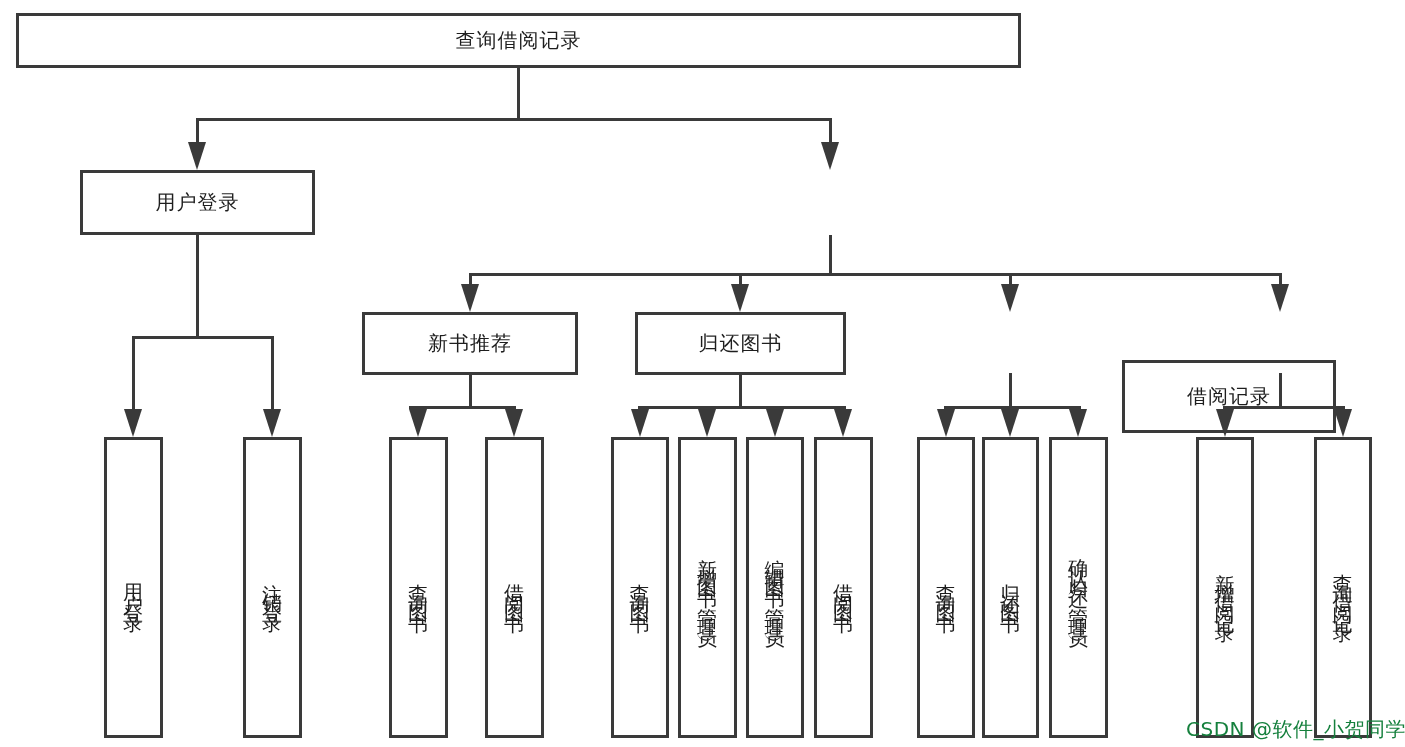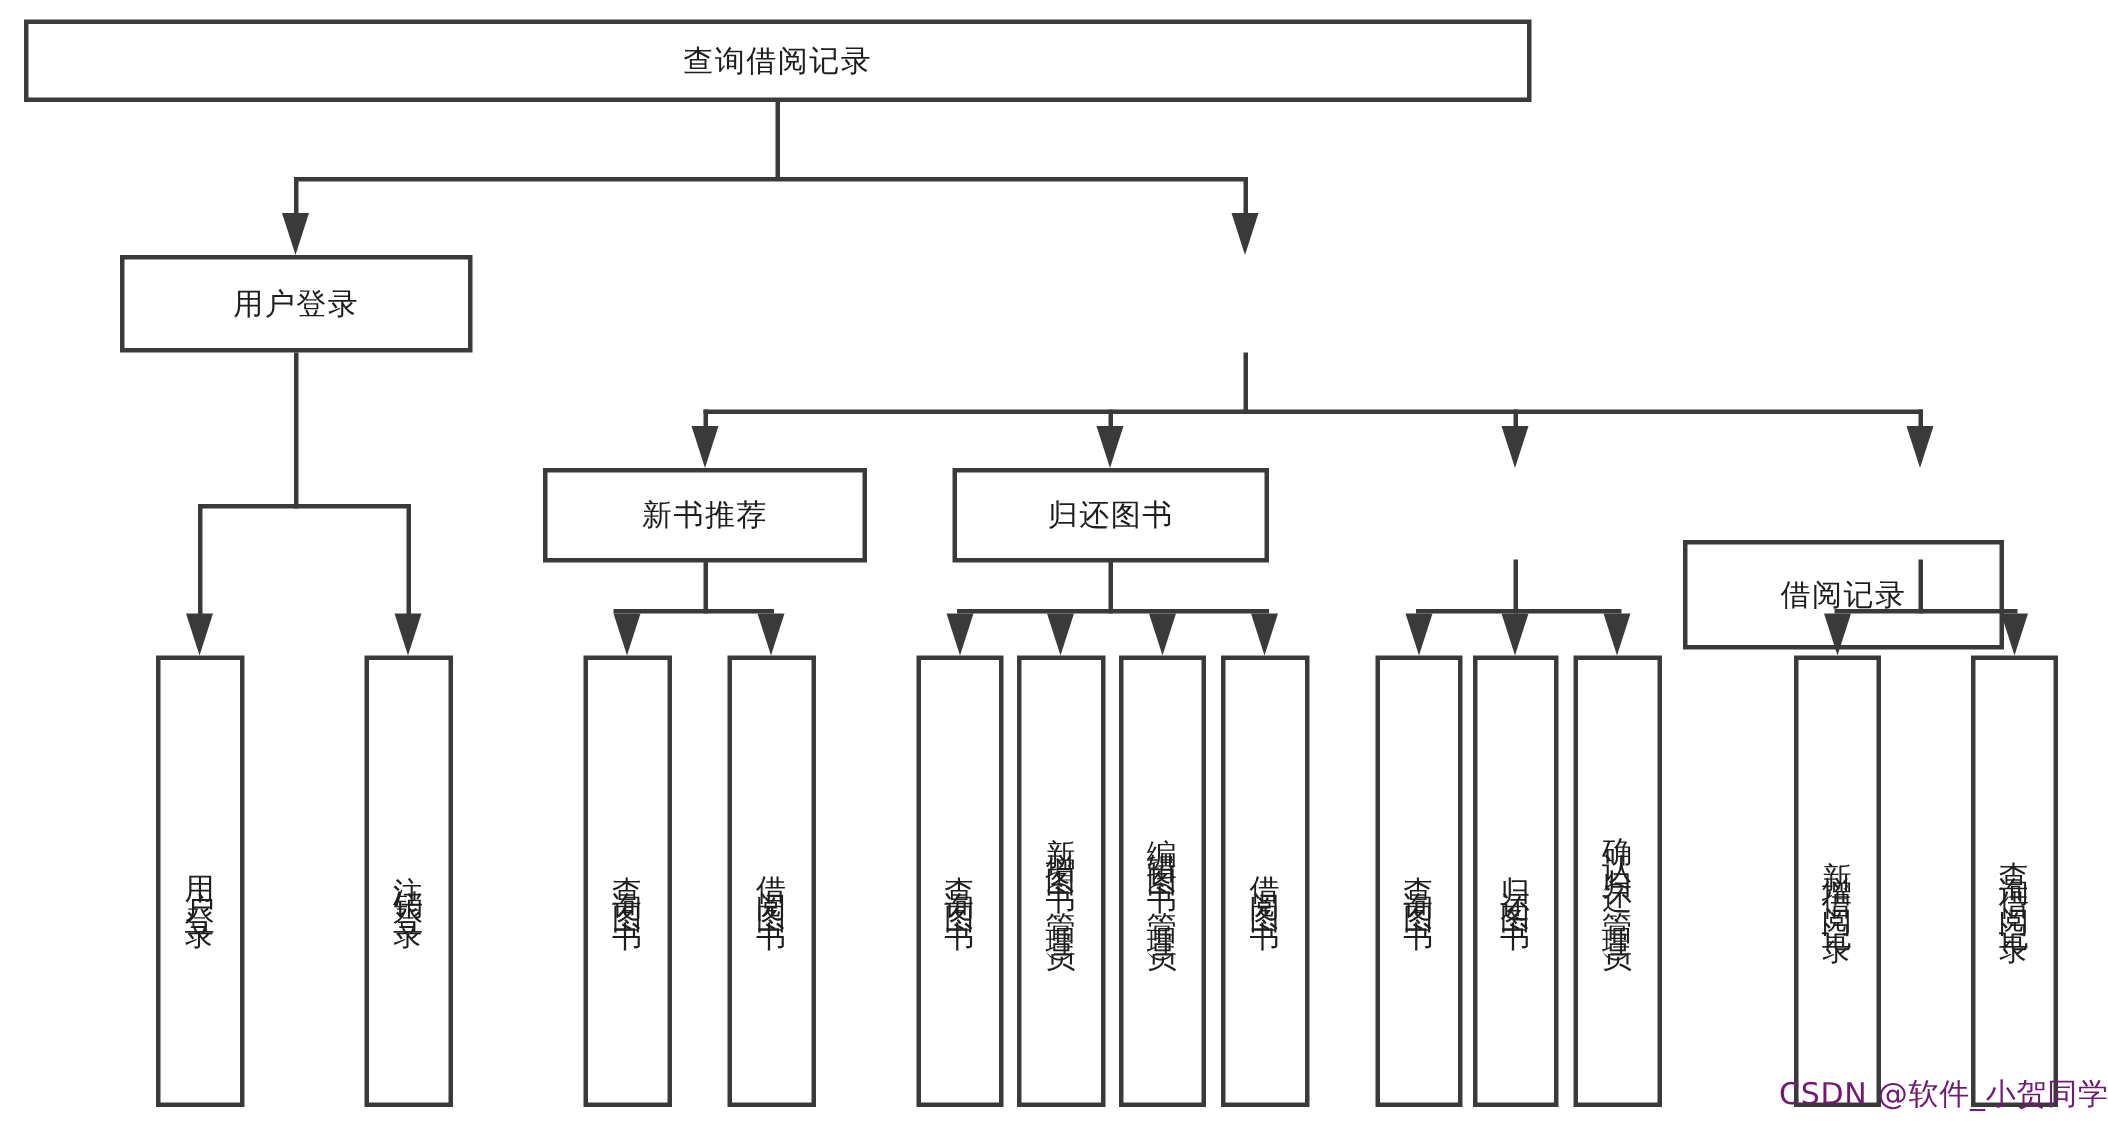--- a/index.html
+++ b/index.html
@@ -38,21 +38,21 @@
     width: 0; height: 0;
     border-left: 9px solid transparent;
     border-right: 9px solid transparent;
     border-top: 28px solid #3a3a3a;
   }
   .watermark {
     position: absolute;
     left: 1186px;
     top: 716px;
     font-size: 20px;
-    color: #701a75;
+    color: #15803d;
     letter-spacing: 0.5px;
     z-index: 10;
     white-space: nowrap;
   }
 </style>
 </head>
 <body>
 
 <div id="canvas">
 

